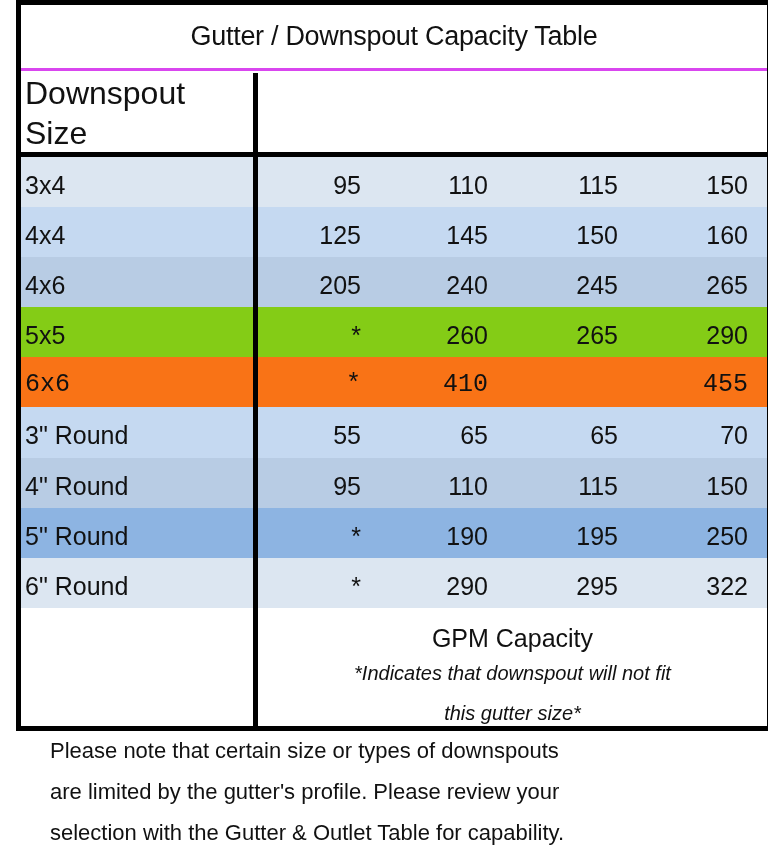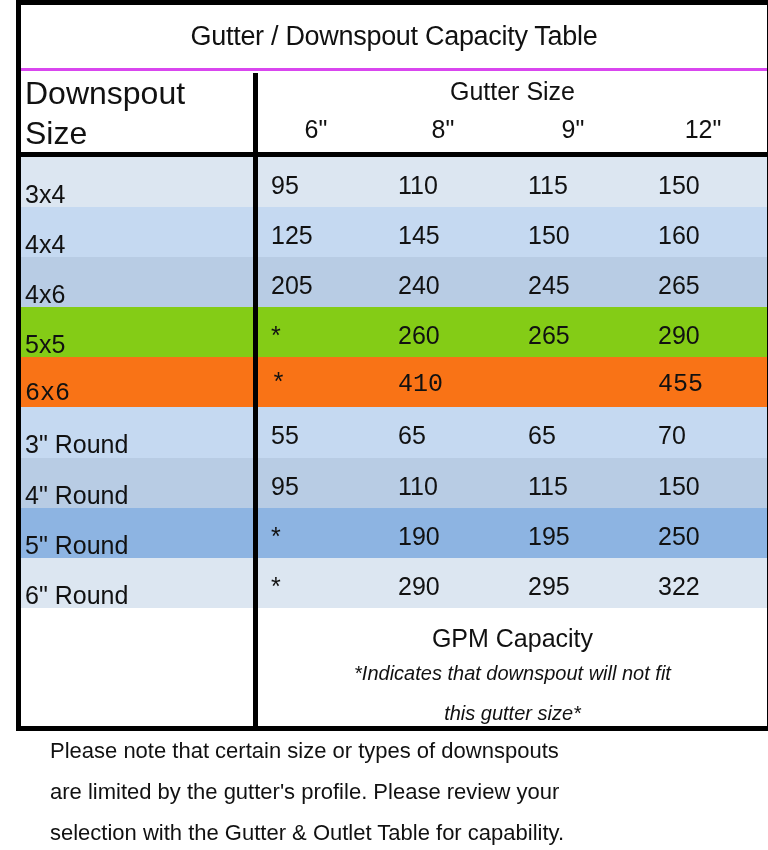--- a/index.html
+++ b/index.html
@@ -11,44 +11,37 @@
                border-bottom: 3px solid #d946ef; display: flex; align-items: center; justify-content: center;
                font-size: 27px; letter-spacing: -0.3px; }
   .vdivider { position: absolute; left: 232px; top: 68px; width: 5px; height: 653px; background: #000; }
   .head-left { position: absolute; left: 4px; top: 68px; width: 226px; height: 79px; font-size: 32px; line-height: 40px; }
   .head-right { position: absolute; left: 237px; top: 68px; width: 509px; height: 79px; }
   .gutter-size-label { position: absolute; left: 0; top: 4px; width: 100%; text-align: center; font-size: 25px; }
   .col-head { position: absolute; top: 42px; font-size: 25px; width: 90px; text-align: center; }
   .head-bottom { position: absolute; left: 0; top: 147px; width: 746px; height: 5px; background: #000; }
   .rows { position: absolute; left: 0; top: 152px; width: 746px; }
   .row { position: relative; height: 50.1px; width: 746px; }
-  .row .label { position: absolute; left: 4px; top: 9px; height: 38px; line-height: 56px; font-size: 25px; }
-  .row .cell { position: absolute; top: 0; height: 50px; line-height: 56px; font-size: 25px; width: 90px; text-align: left; }
+  .row .label { position: absolute; left: 4px; top: 0; height: 38px; line-height: 56px; font-size: 25px; }
+  .row .cell { position: absolute; top: 0; height: 50px; line-height: 56px; font-size: 25px; width: 90px; text-align: right; }
   .row .vd { position: absolute; left: 232px; top: 0; width: 5px; height: 100%; background: #000; }
   .footer-area { position: absolute; left: 237px; top: 603px; width: 509px; height: 118px; text-align: center; }
   .gpm { font-size: 25px; margin-top: 16px; }
   .foot-note { font-style: italic; font-size: 20px; line-height: 40px; }
   .note { position: absolute; left: 50px; top: 730px; width: 700px; font-size: 22px; line-height: 41px; }
 </style>
 </head>
 <body>
 
 <div class="table-box">
   <div class="title-row">Gutter / Downspout Capacity Table</div>
 
   <div class="head-left">
     <div>Downspout</div>
     <div>Size</div>
-  </div>
-  <div class="head-right">
-    <div class="gutter-size-label">Gutter Size</div>
-    <div class="col-head" style="left:13px">6"</div>
-    <div class="col-head" style="left:140px">8"</div>
-    <div class="col-head" style="left:270px">9"</div>
-    <div class="col-head" style="left:400px">12"</div>
   </div>
   <div class="head-bottom"></div>
 
   <div class="rows">
     <div class="row" style="background: rgb(220, 230, 241);">
       <div class="label">3x4</div>
       <div class="vd"></div>
       <div class="cell" style="left:250px">95</div>
       <div class="cell" style="left:377px">110</div>
       <div class="cell" style="left:507px">115</div>

